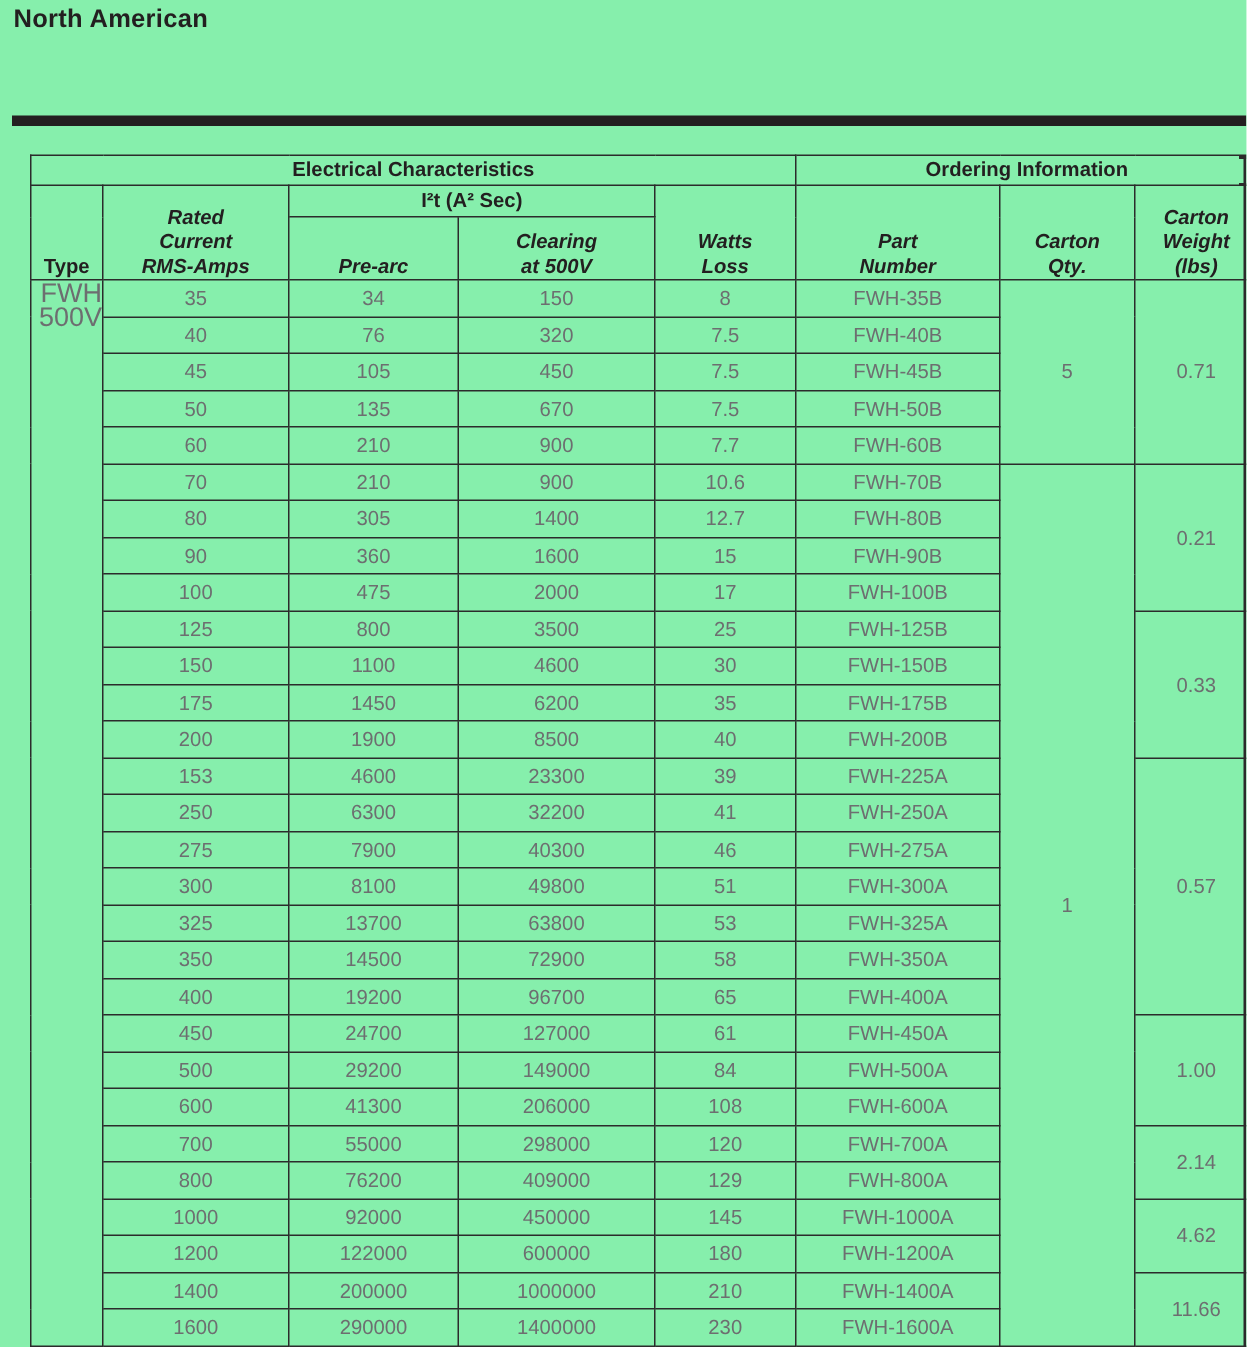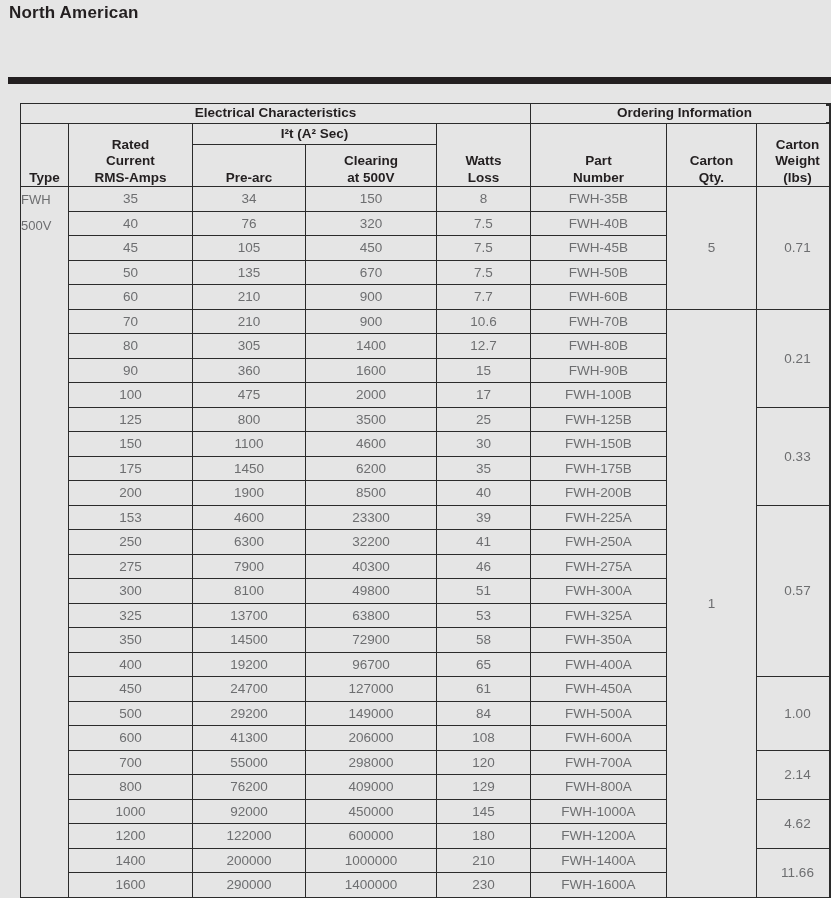--- a/index.html
+++ b/index.html
@@ -1,20 +1,20 @@
 <!DOCTYPE html>
 <html><head>
 <meta charset="utf-8">
 <style>
   html, body { margin: 0; padding: 0; background: #ffffff; }
   .page {
     position: relative;
     width: 831px;
     height: 898px;
-    background: #e5e5e5;
+    background: #86efac;
     overflow: hidden;
     font-family: "Liberation Sans", sans-serif;
     color: #231f20;
   }
   .title-block { position: absolute; left: 9px; top: 3px; }
   .kicker {
     font-size: 17px;
     font-weight: bold;
     color: #231f20;
     letter-spacing: 0.2px;
@@ -64,36 +64,37 @@
   tr.head-row-c { height: 42px; }
   th.h-type {
     text-align: left;
     vertical-align: bottom;
     padding: 0 0 6px 2px;
     margin-left: 40px;
   }
   th.h-bottom {
     vertical-align: bottom;
     padding-bottom: 5px;
+    font-style: italic;
   }
   th.h-i2t { vertical-align: middle; padding-bottom: 2px; margin-left: 11px; }
   tbody tr { height: 24.5px; }
   tbody td {
     font-size: 13.5px;
     color: #6d6e70;
     text-align: center;
     vertical-align: middle;
   }
   td.type-cell {
     vertical-align: top;
-    text-align: left;
+    text-align: right;
     padding: 312px 0 0 2px;
     white-space: pre-line;
-    line-height: 26px;
-    font-size: 13px;
+    line-height: 16px;
+    font-size: 18px;
     color: #6d6e70;
   }
   .edge-line {
     position: absolute;
     left: 829px;
     top: 104px;
     width: 2px;
     height: 794px;
     background: #2b2b2b;
   }

